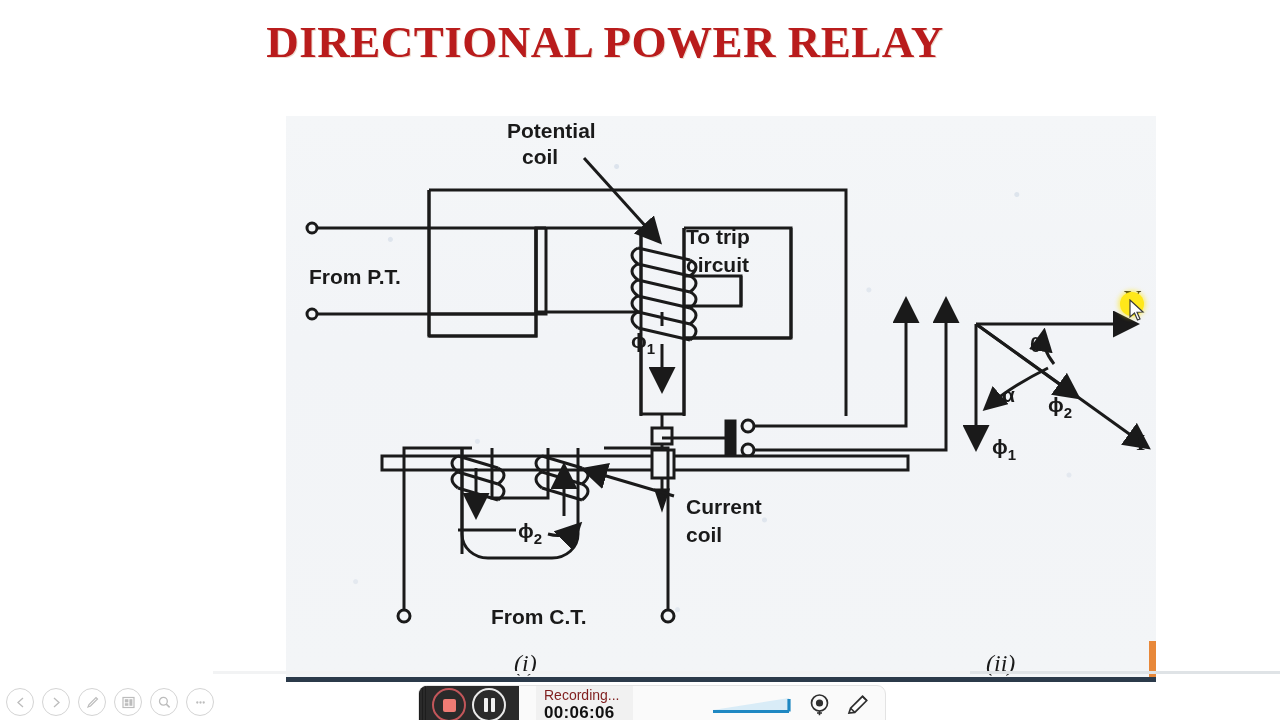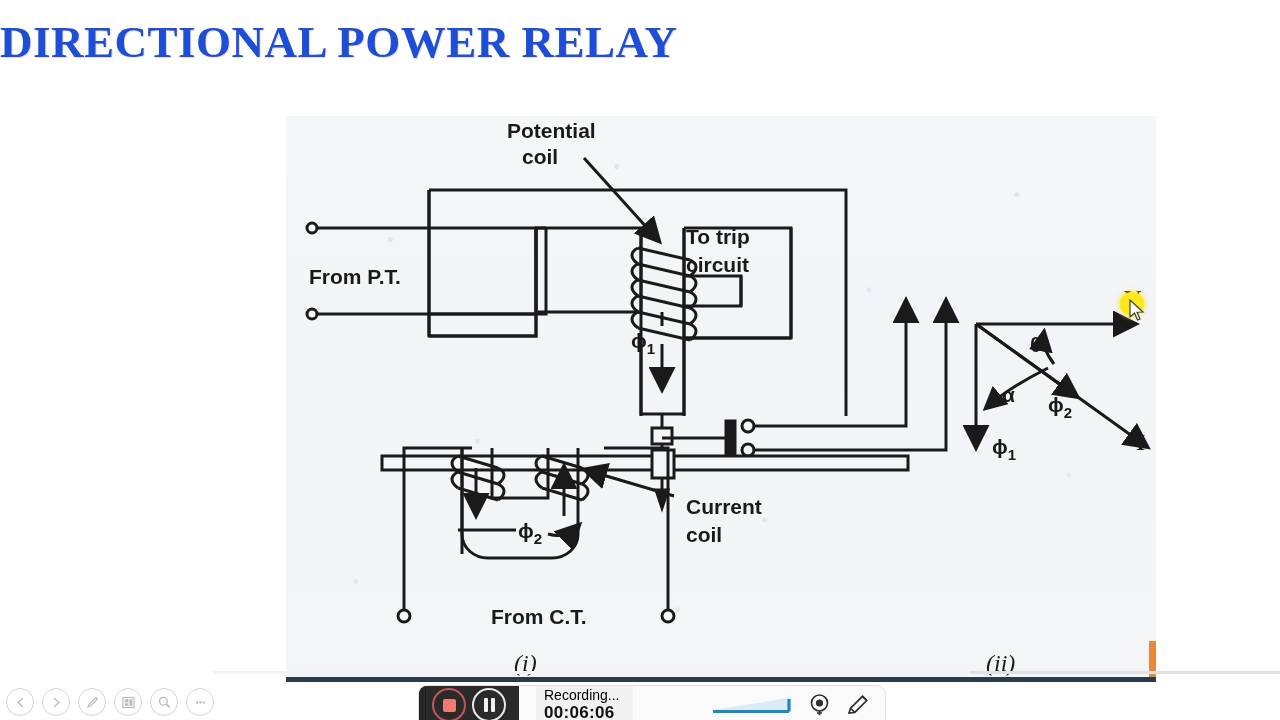--- a/index.html
+++ b/index.html
@@ -13,25 +13,26 @@
     position: relative;
     width: 1280px; height: 720px;
     background: #ffffff;
   }
 
   
   #slide-title {
     position: absolute;
     left: 0; top: 16px;
     width: 1210px;
+    text-align: center;
     font-family: "Liberation Serif", serif;
     font-weight: bold;
     font-size: 45px;
     letter-spacing: 0.5px;
-    color: #1d4ed8;
+    color: #b91c1c;
     text-shadow: 1px 1px 0 rgba(220,190,170,0.55);
     white-space: nowrap;
   }
 
   
   #figure-image {
     position: absolute;
     left: 286px; top: 116px;
     width: 870px; height: 566px;
     background:
@@ -146,21 +147,21 @@
   }
   #pause-button .bar { width: 4px; height: 14px; background: #f0f0f0; border-radius: 1px; }
 
   #recorder-status {
     margin-left: 17px;
     background: #f1f1f1;
     padding: 3px 14px 3px 8px;
     border-radius: 2px;
     line-height: 1.15;
   }
-  #recording-label { font-size: 14px; color: #000000; }
+  #recording-label { font-size: 14px; color: #7f1d1d; }
   #recording-timer { font-size: 17px; font-weight: bold; color: #111; letter-spacing: 0.3px; }
 
   #recorder-tools {
     margin-left: auto;
     display: flex; align-items: center; gap: 12px;
     padding-right: 14px;
   }
   #audio-level { width: 84px; height: 20px; }
   .tool-icon { width: 26px; height: 26px; display:block; }
 </style>

